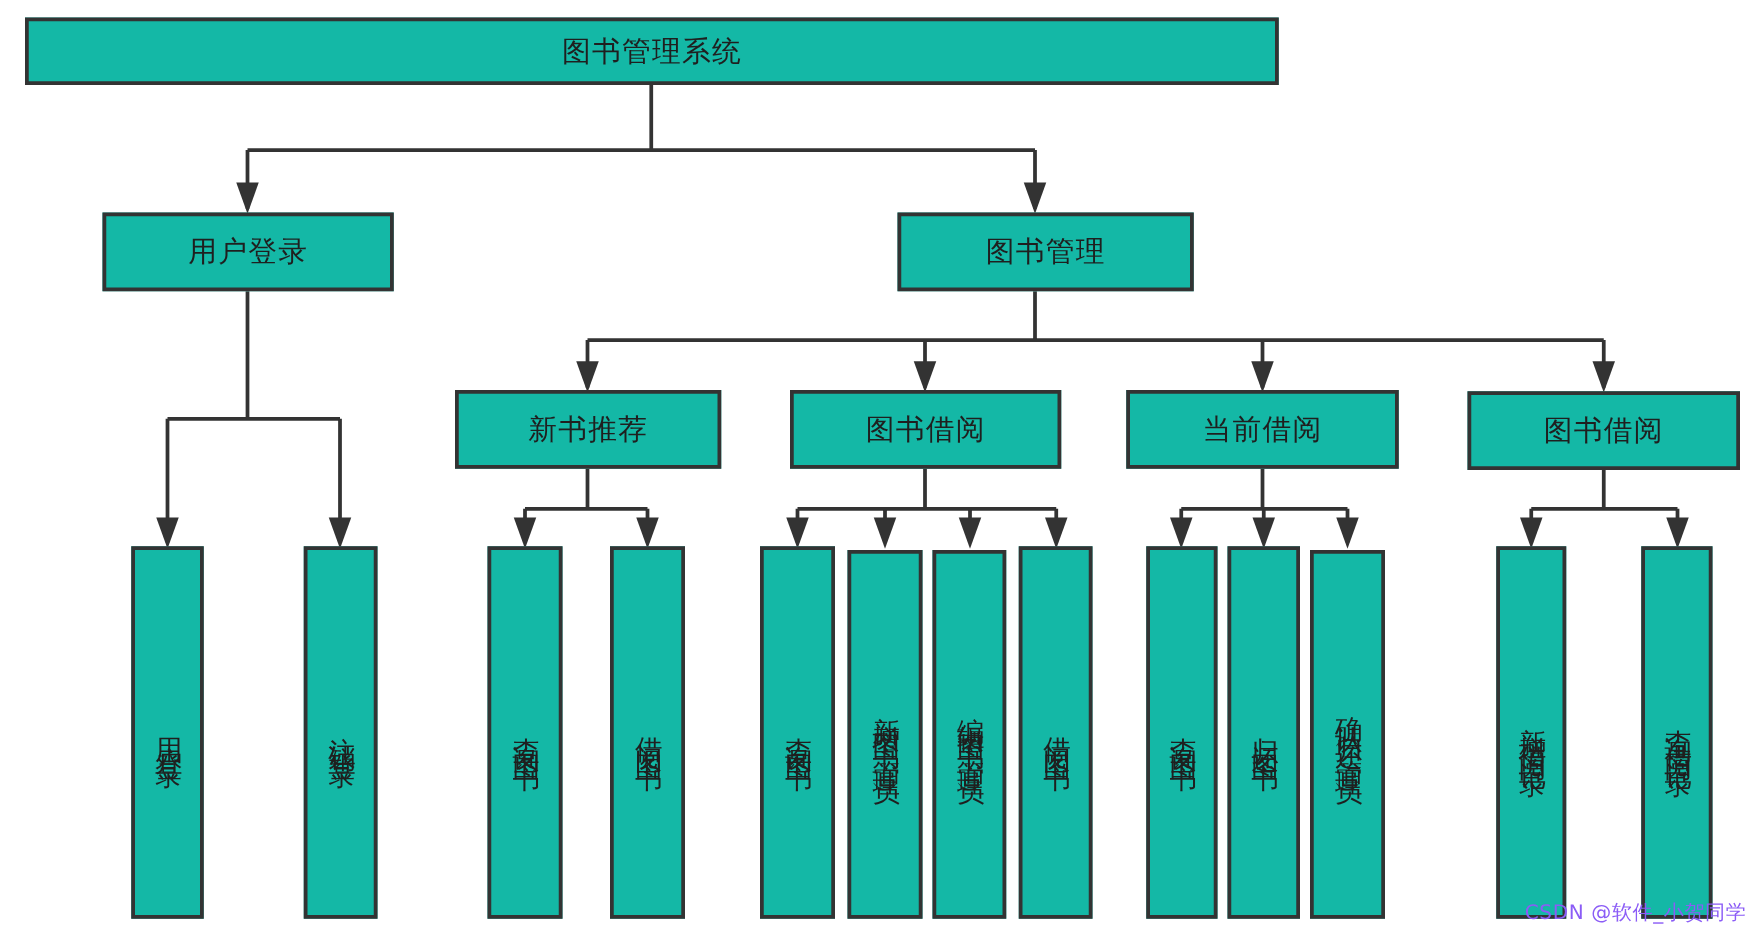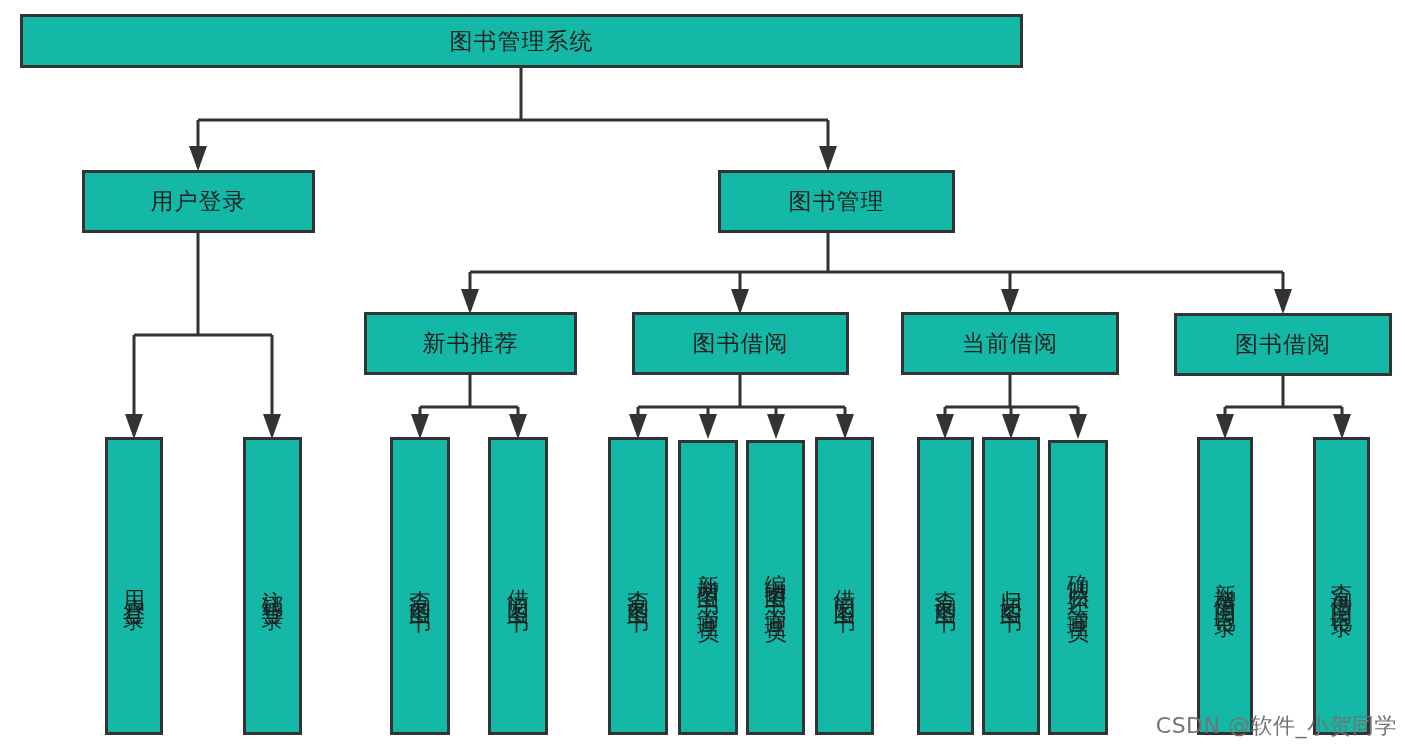--- a/index.html
+++ b/index.html
@@ -42,22 +42,22 @@
     text-orientation: mixed;
     font-size: 22px;
     letter-spacing: 7px;
     line-height: 1;
     white-space: nowrap;
   }
   #watermark {
     position: absolute;
     right: 8px;
     bottom: 6px;
-    font-size: 22px;
-    color: #737373;
+    font-size: 16px;
+    color: #8b5cf6;
     letter-spacing: 0.5px;
     z-index: 5;
     white-space: nowrap;
   }
 </style>
 </head>
 <body>
 
 <div id="stage">
 

